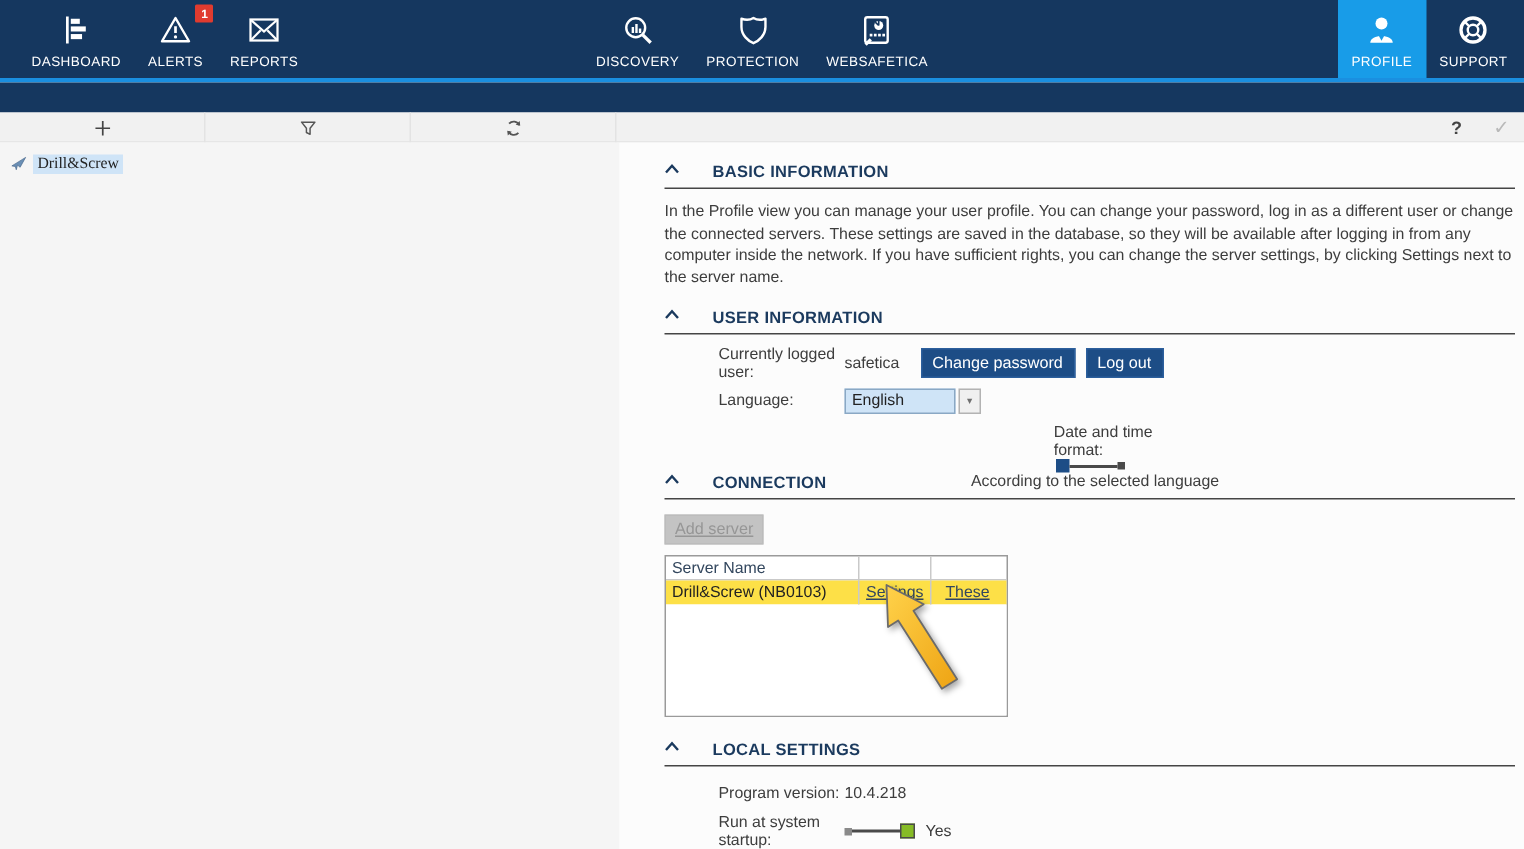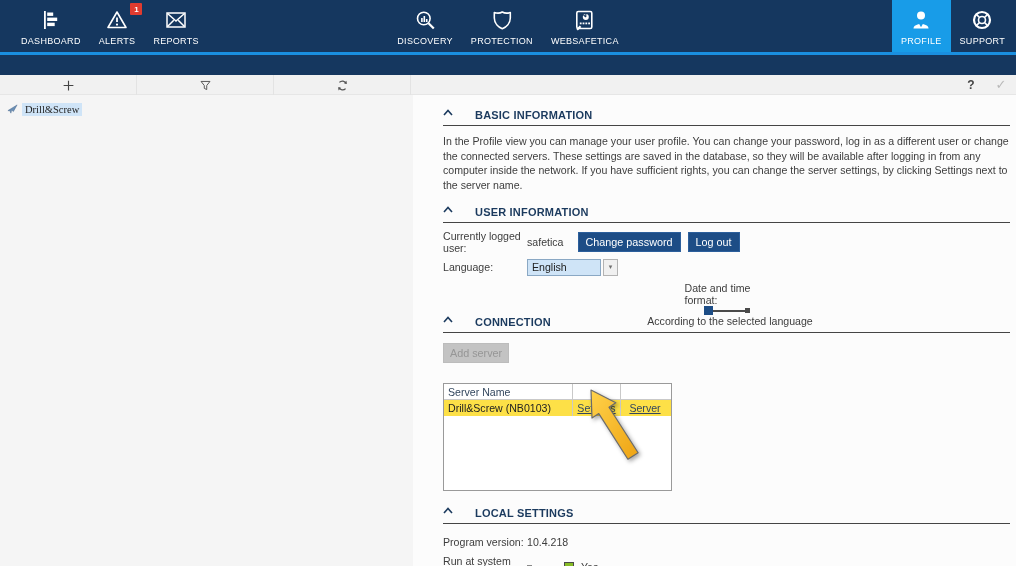--- a/index.html
+++ b/index.html
@@ -35,21 +35,21 @@
   .tree-panel { position:absolute; left:0; top:95px; width:413px; height:471px; background:#f5f5f5; }
   .tree-item { display:flex; align-items:center; margin:8px 0 0 7px; cursor:pointer;font-family:Liberation Serif, serif; }
   .tree-item .tlabel { margin-left:4px; font-size:10.5px; color:#222; background:#cfe4f7; padding:1px 3px; }
   .main { position:absolute; left:413px; top:95px; width:603px; height:471px; background:#fcfcfc; padding:14px 6px 0 30px; }
 
   .sec-header { display:flex; align-items:flex-start; gap:22px; padding-bottom:4px; border-bottom:1px solid #454545; }
   .sec-title { font-size:11px; font-weight:bold; color:#1b3a5e; letter-spacing:.2px; }
   .basic-text { width:566px; margin:8px 0 14px 0; font-size:10.6px; line-height:14.5px; color:#3d3d3d; }
 
   .form-row { display:flex; align-items:center; height:20px; margin-bottom:5px; }
-  .form-label { width:84px; font-size:10.6px; color:#3d3d3d; flex:none; }
+  .form-label { width:84px; font-size:10.6px; color:#3d3d3d; flex:none;margin-left:36px; }
   .form-value { font-size:10.6px; color:#3d3d3d; }
   .rows { margin-top:9px; }
 
   .btn { display:inline-flex; align-items:center; height:20px; padding:0 7px; background:#1d4d86; color:#fff;
          font-size:10.8px; border:1px solid #2c5f9c; cursor:pointer; margin-left:7px; }
   .btn:first-of-type { margin-left:14px; }
 
   .dropdown { display:flex; align-items:center; }
   .dd-field { width:74px; height:17px; background:#cfe4f7; border:1px solid #8aa8c4; font-size:10.6px; color:#222;
               display:flex; align-items:center; padding-left:4px; }
@@ -58,23 +58,23 @@
 
   .slider { display:inline-flex; align-items:center; cursor:pointer; }
   .slider .track { width:32px; height:2px; background:#4a4a4a; }
   .sq-blue { width:9px; height:9px; background:#1d4d86; }
   .sq-end-sm { width:5px; height:5px; background:#4a4a4a; }
   .sq-start-sm { width:5px; height:5px; background:#8a8a8a; }
   .sq-green { width:10px; height:10px; background:#86bc25; border:1px solid #4a4a4a; }
   .slider-text { margin-left:7px; font-size:10.6px; color:#3d3d3d; }
 
   .btn-disabled { display:inline-flex; align-items:center; height:20px; padding:0 6px; background:#c3c3c3; color:#969696;
-                  font-size:10.8px; border:1px solid #bcbcbc; margin-top:10px; cursor:default; }
-
-  .server-table { margin-top:20px; width:229px; border:1px solid #9a9a9a; background:#fff; font-size:10.6px; }
+                  font-size:10.8px; border:1px solid #bcbcbc; margin-top:10px; cursor:default;text-decoration:underline; }
+
+  .server-table { margin-top:7px; width:229px; border:1px solid #9a9a9a; background:#fff; font-size:10.6px; }
   .t-head, .t-row { display:flex; height:16px; align-items:center; }
   .t-head { border-bottom:1px solid #c9c9c9; color:#33475e; }
   .t-row { background:#fde047; color:#222; cursor:pointer; }
   .c1 { width:129px; padding-left:4px; height:16px; display:flex; align-items:center; border-right:1px solid #c9c9c9; }
   .c2 { width:48px; height:16px; display:flex; align-items:center; justify-content:center; border-right:1px solid #c9c9c9; }
   .c3 { width:48px; height:16px; display:flex; align-items:center; justify-content:center; }
   .t-fill { height:74px; background:#fff; }
   .tlink { color:#33475e; text-decoration:underline; cursor:pointer; }
 
   .local-rows { margin-top:8px; }
@@ -300,21 +300,21 @@
           <div class="c1">Server Name</div>
           <div class="c2"></div>
           <div class="c3"></div>
         </div>
         <div class="t-row">
           <div class="c1">Drill&amp;Screw (NB0103)</div>
           <div class="c2">
               <a class="tlink">Settings</a>
             </div>
           <div class="c3">
-              <a class="tlink">Server</a>
+              <a class="tlink">These</a>
             </div>
         </div>
         <div class="t-fill"></div>
       </div>
     </div>
 
     <div class="section section-gap">
       <div class="sec-header">
         <svg width="10" height="7" viewBox="0 0 10 7">
             <path d="M1 6 L5 1.5 L9 6" fill="none" stroke="#1b3a5e" stroke-width="1.6"></path>

